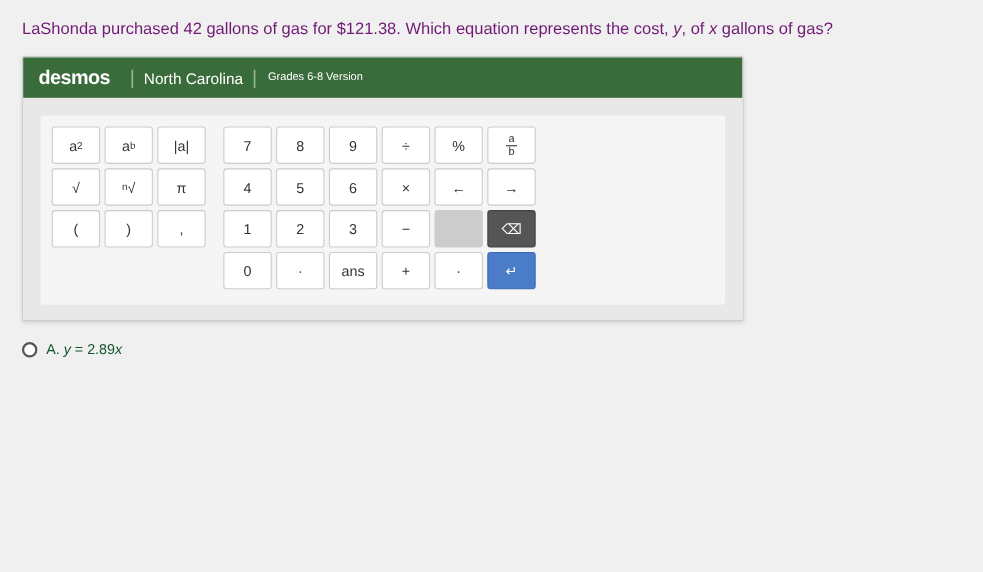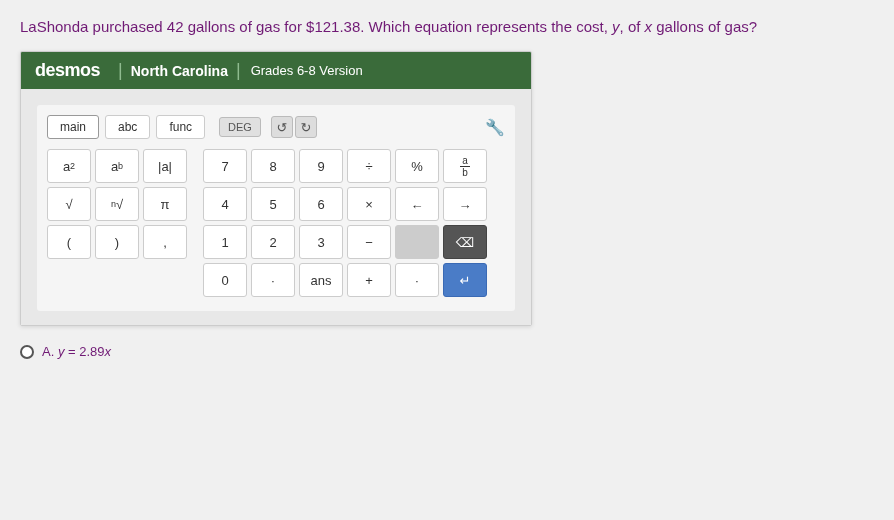--- a/index.html
+++ b/index.html
@@ -19,21 +19,21 @@
       margin-bottom: 14px;
       line-height: 1.4;
     }
     .question-text em {
       font-style: italic;
     }
 
     .desmos-panel {
       background: #fff;
       border: 1px solid #ccc;
-      width: 512px;
+      width: 656px;
       border-radius: 2px;
       overflow: hidden;
       box-shadow: 0 1px 4px rgba(0,0,0,0.12);
     }
 
     .desmos-header {
       background: #3a6b3a;
       color: #fff;
       display: flex;
       align-items: center;
@@ -47,25 +47,25 @@
       letter-spacing: -0.5px;
       color: #fff;
       margin-right: 10px;
     }
     .desmos-divider {
       color: #8fbb8f;
       margin: 0 8px;
       font-size: 18px;
     }
     .desmos-region {
-      font-weight: bold;
+      font-weight: normal;
       font-size: 14px;
     }
     .desmos-version {
-      font-size: 13px;
+      font-size: 10px;
       margin-left: 2px;
     }
 
     .calc-body {
       background: #e8e8e8;
       padding: 16px 16px 14px 16px;
     }
 
     .calc-inner {
       background: #f5f5f5;
@@ -198,21 +198,21 @@
       display: inline-block;
       background: #fff;
       flex-shrink: 0;
     }
     .radio-circle.selected {
       border-color: #555;
       background: #fff;
     }
     .choice-label {
       font-size: 13px;
-      color: #701a75;
+      color: #14532d;
     }
   </style>
 </head>
 <body>
 
 <p class="question-text">
   LaShonda purchased 42 gallons of gas for $121.38. Which equation represents the cost, <em>y</em>, of <em>x</em> gallons of gas?
 </p>
 
 <div class="desmos-panel">
@@ -221,32 +221,20 @@
     <span class="desmos-logo">desmos</span>
     <span class="desmos-divider">|</span>
     <span class="desmos-region">North Carolina</span>
     <span class="desmos-divider">|</span>
     <span class="desmos-version">Grades 6-8 Version</span>
   </div>
 
   <div class="calc-body">
     <div class="calc-inner">
 
-      <div class="tab-row">
-        <div class="tab active">main</div>
-        <div class="tab">abc</div>
-        <div class="tab">func</div>
-        <div class="deg-badge">DEG</div>
-        <div class="undo-redo">
-          <div class="undo-btn">↺</div>
-          <div class="redo-btn">↻</div>
-        </div>
-        <div class="tab-spacer"></div>
-        <div class="settings-icon">🔧</div>
-      </div>
 
       <div class="calc-layout">
 
         <div>
 
           <div class="calc-row">
             <div class="btn btn-sm">a<sup>2</sup></div>
             <div class="btn btn-sm">a<sup>b</sup></div>
             <div class="btn btn-sm">|a|</div>
           </div>

